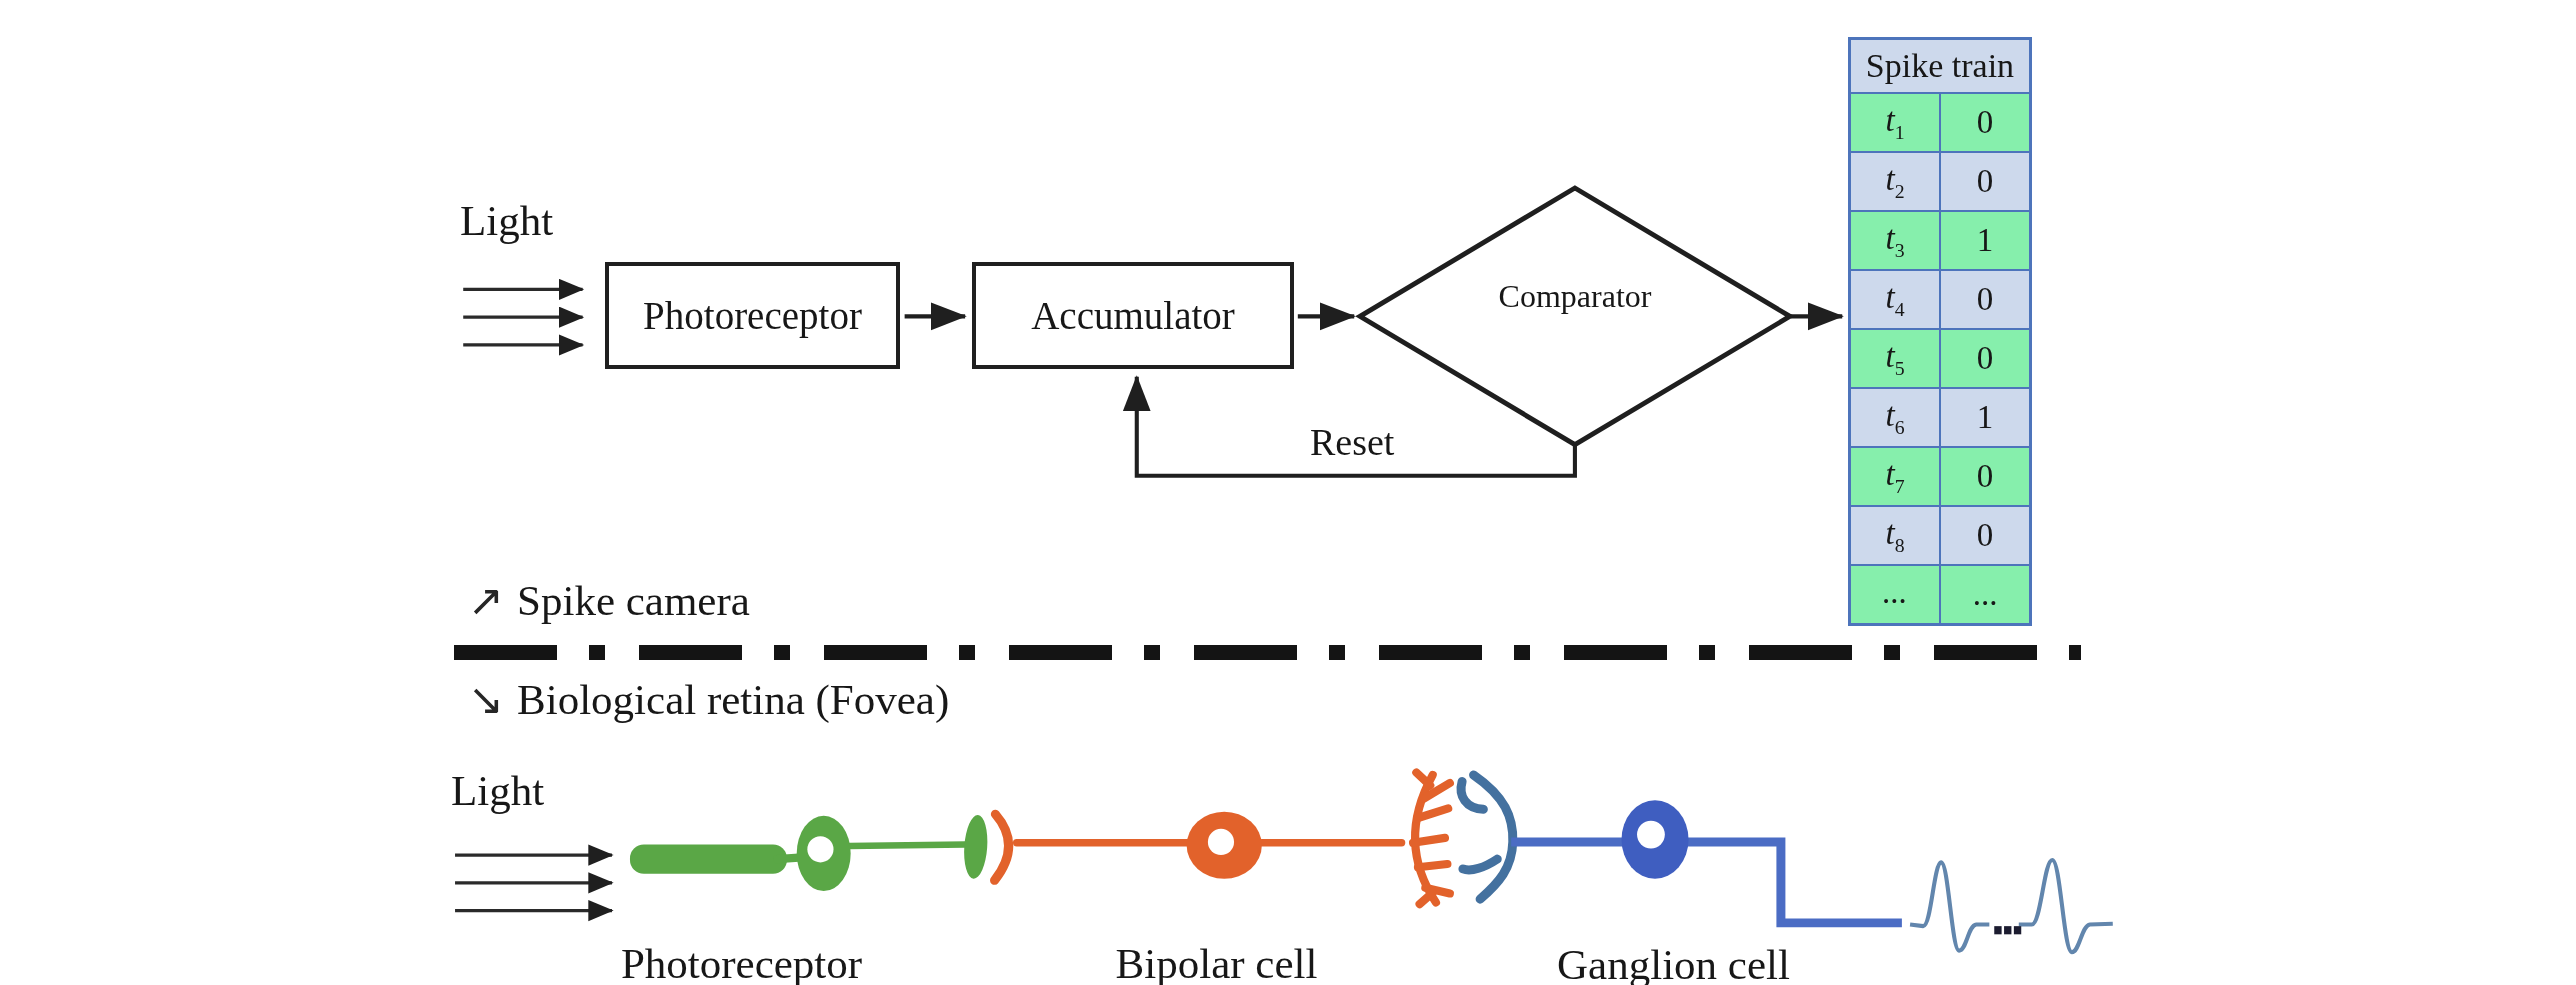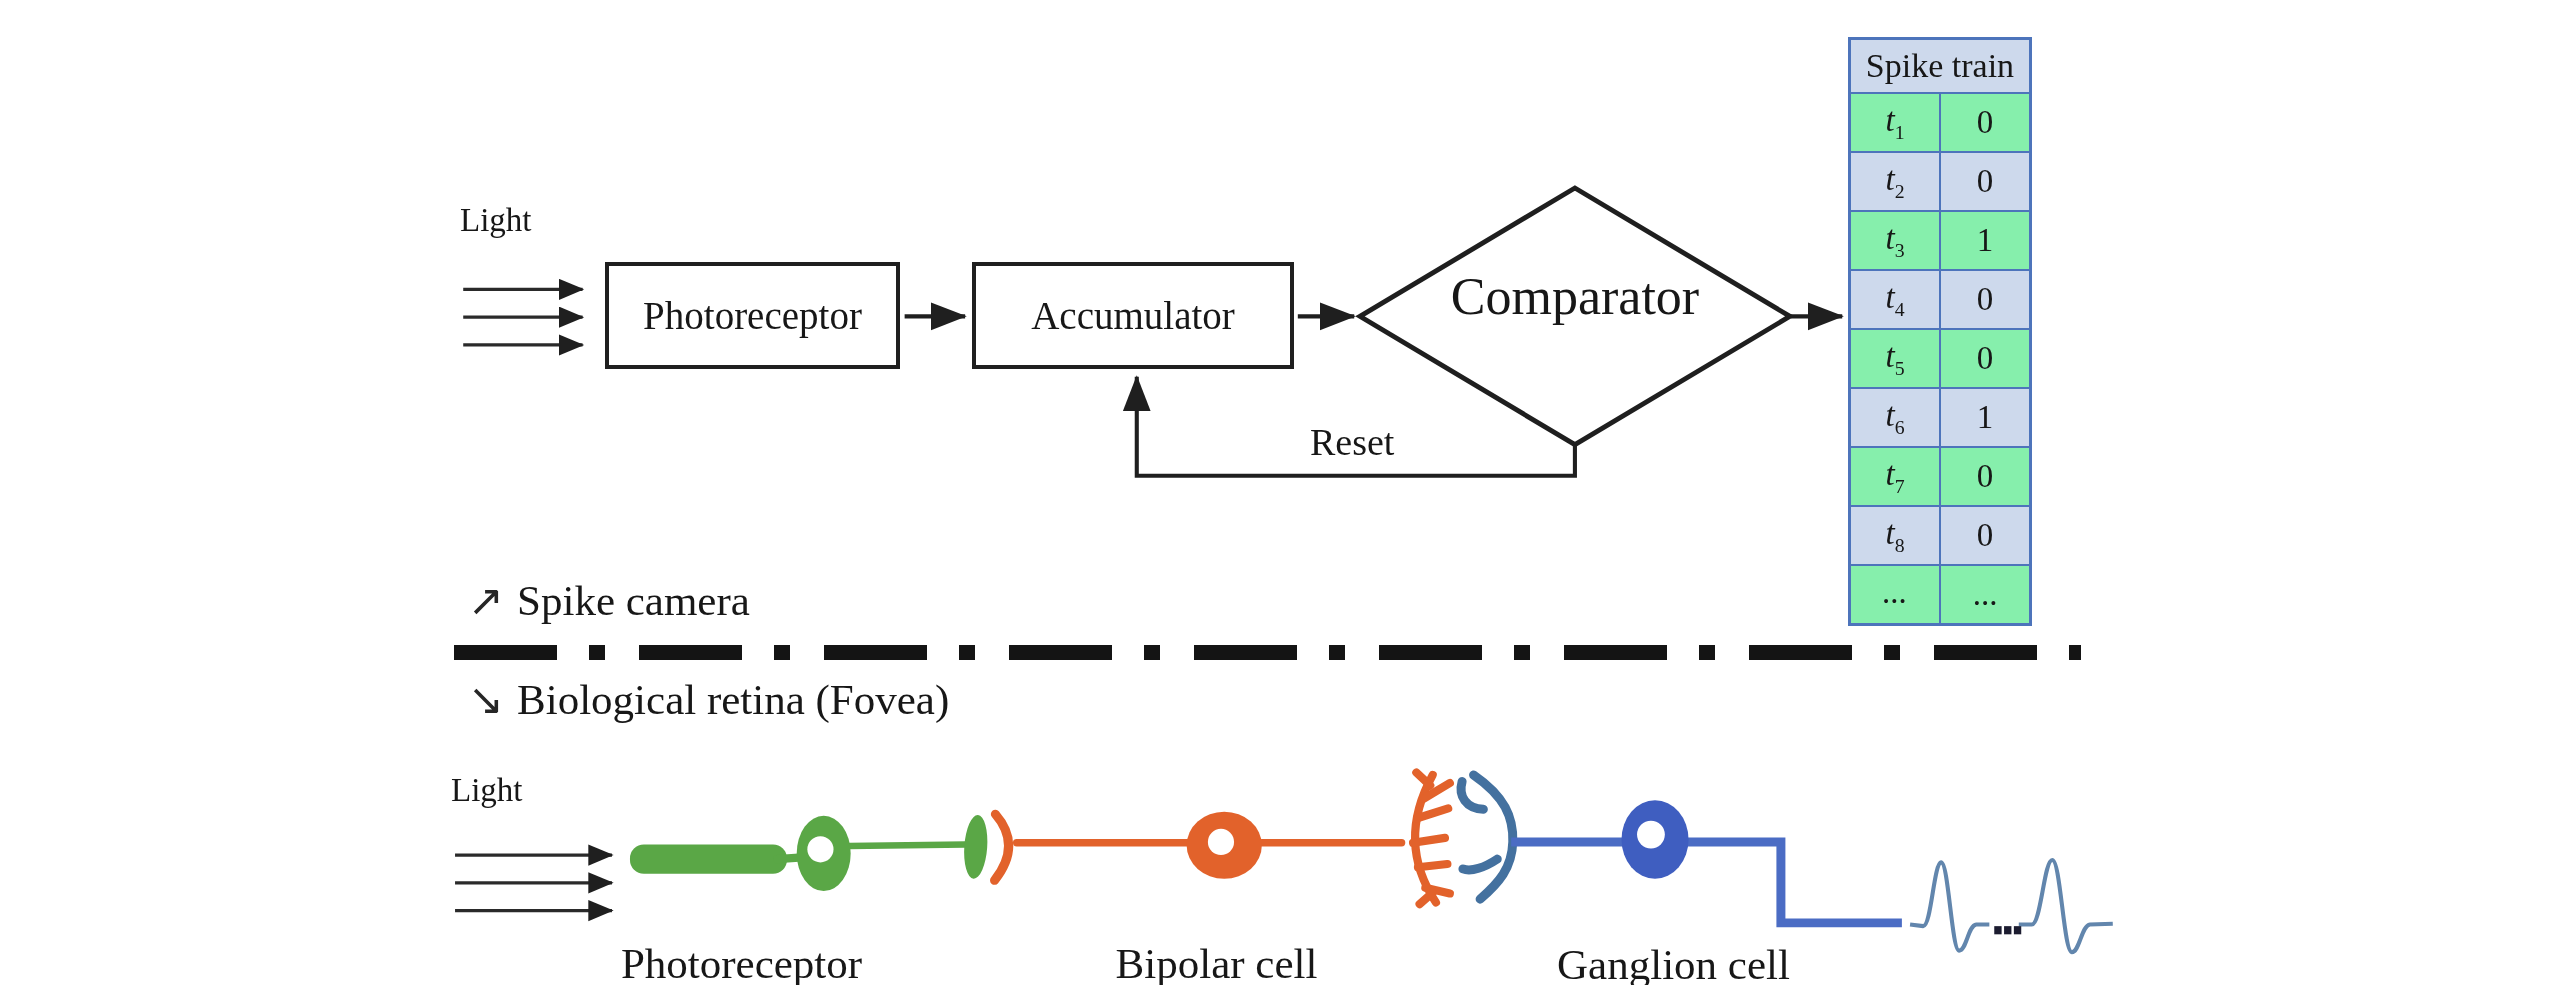--- a/index.html
+++ b/index.html
@@ -1,28 +1,28 @@
 <!DOCTYPE html>
 <html style="font-size:13px"><head>
 <meta charset="utf-8">
 <style>
   html,body{margin:0;padding:0;background:#ffffff;}
   .canvas{
     position:relative;width:2576px;height:985px;background:#ffffff;
     font-family:"Liberation Serif","DejaVu Serif",serif;color:#171717;overflow:hidden;
   }
   .layer{position:absolute;left:0;top:0;z-index:1;}
-  .lbl{position:absolute;z-index:2;font-size:33px;white-space:nowrap;line-height:47px;}
+  .lbl{position:absolute;z-index:2;font-size:43px;white-space:nowrap;line-height:47px;}
   .box{
     position:absolute;z-index:2;border:4.9px solid #1f1f1f;background:#ffffff;
     display:flex;align-items:center;justify-content:center;font-size:39px;
   }
   .comparator-text{
     position:absolute;z-index:2;left:1390px;top:267px;width:370px;
-    text-align:center;font-size:52px;line-height:59px;
+    text-align:center;font-size:32px;line-height:59px;
   }
   .reset-lbl{position:absolute;z-index:2;left:1310px;top:420px;font-size:38px;}
   .section-lbl{
     position:absolute;z-index:2;display:flex;align-items:center;gap:13px;
     font-size:43px;white-space:nowrap;
   }
   .section-arrow{font-family:"DejaVu Sans",sans-serif;font-size:43px;color:#262626;}
   .divider{
     position:absolute;z-index:2;left:454px;top:645px;width:1627px;height:14.7px;
     background:repeating-linear-gradient(90deg,

